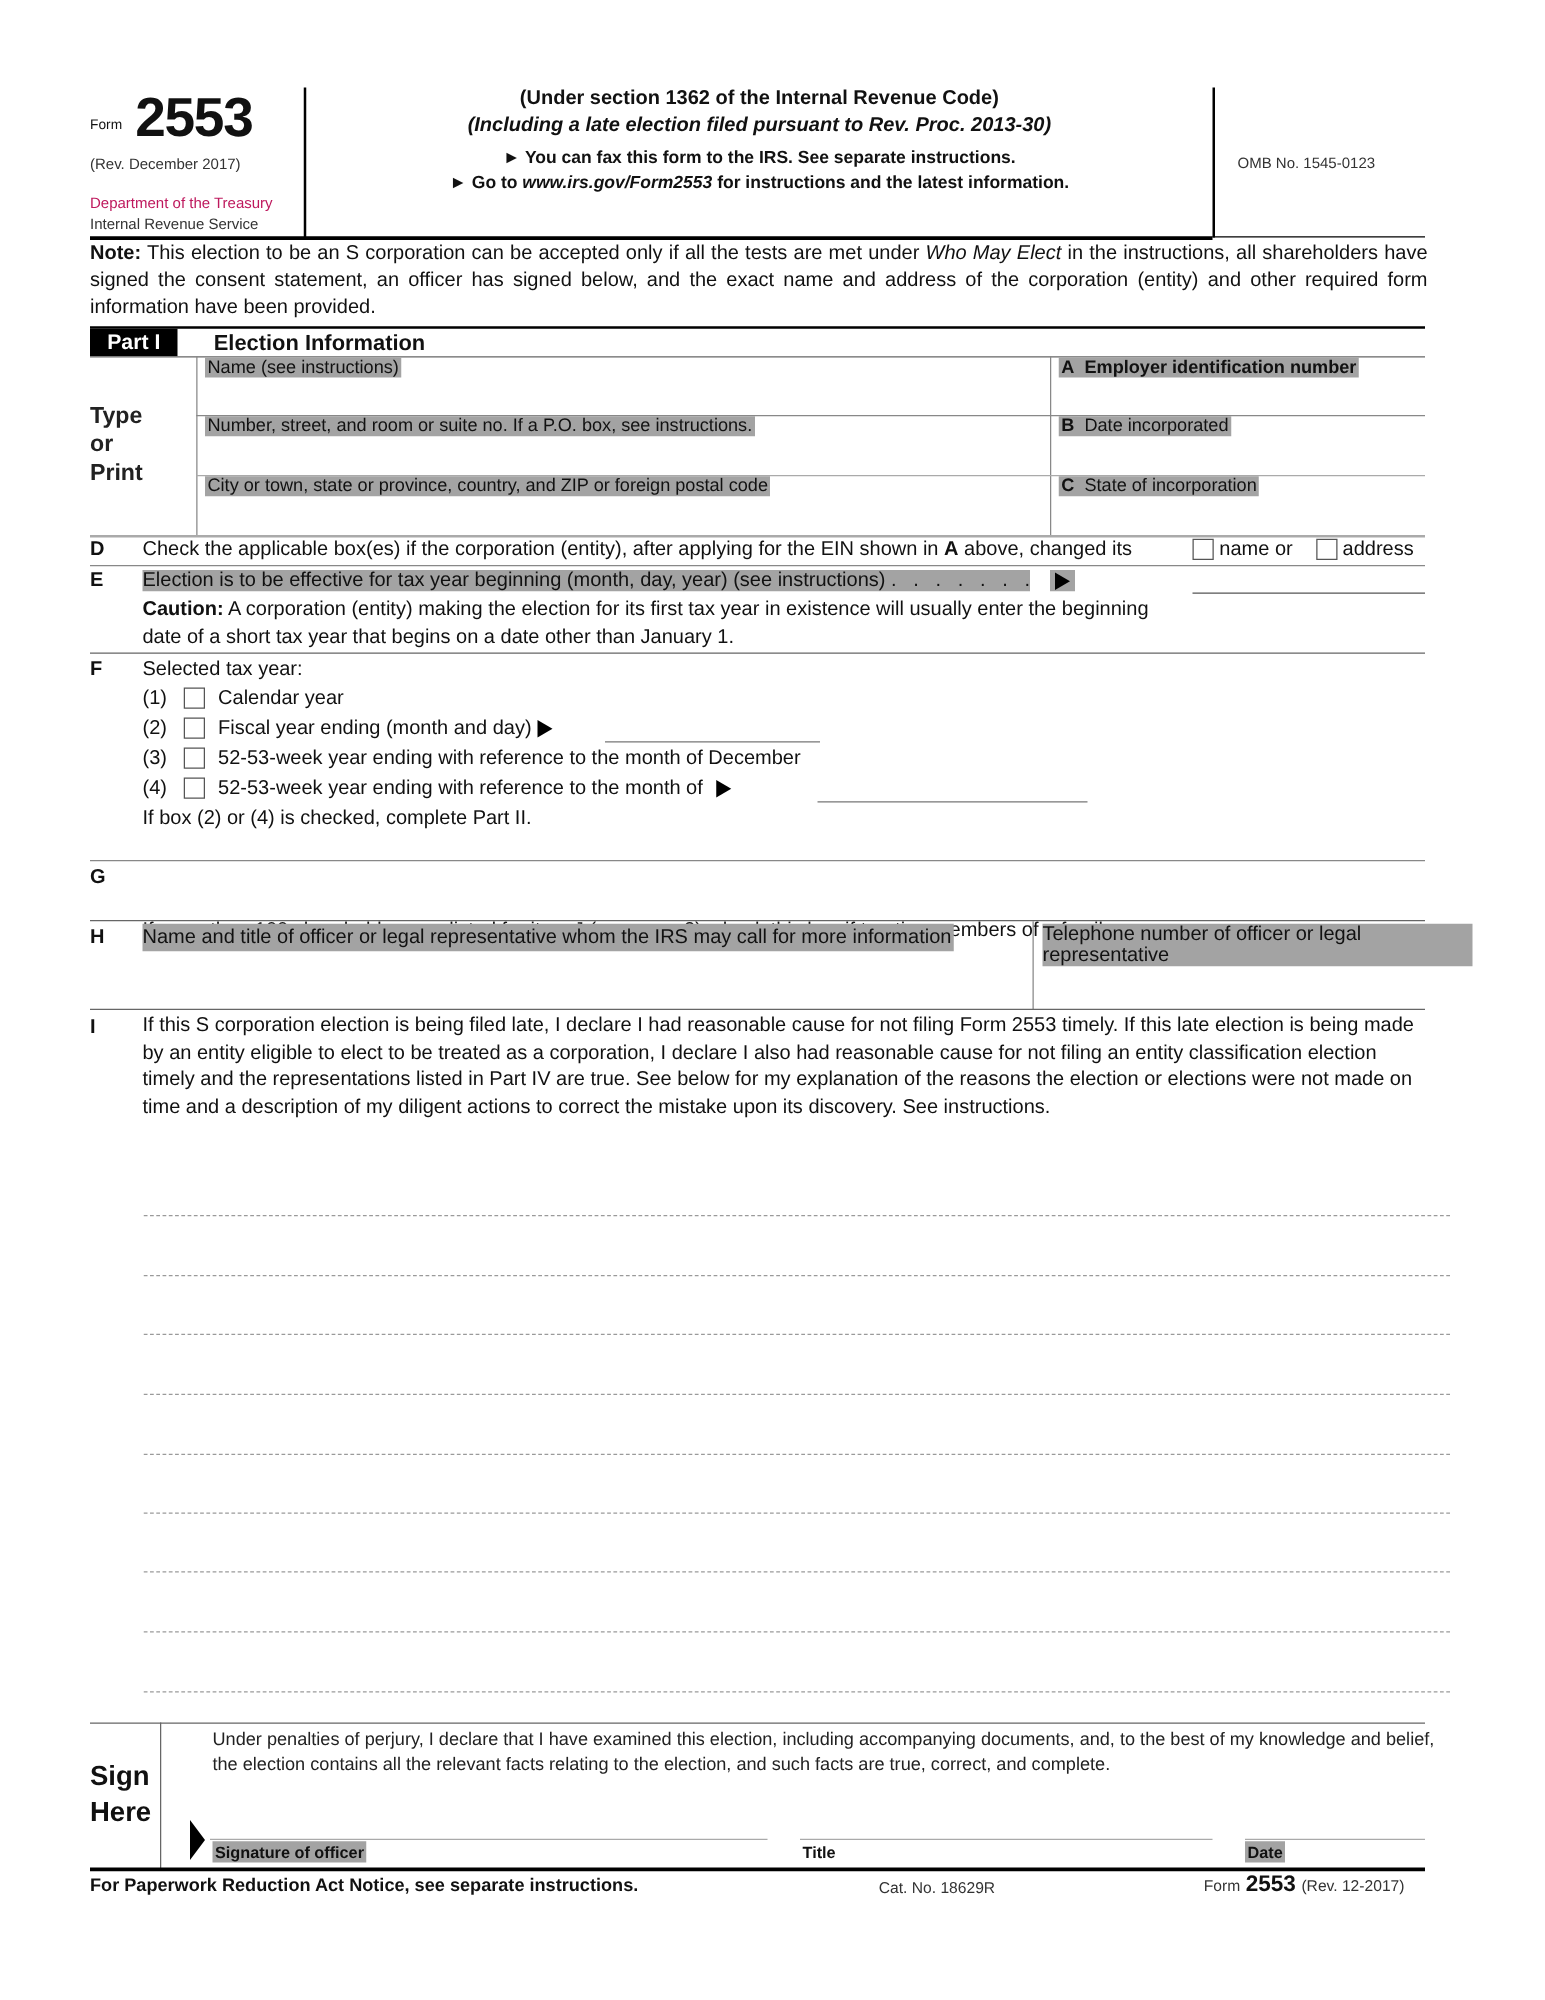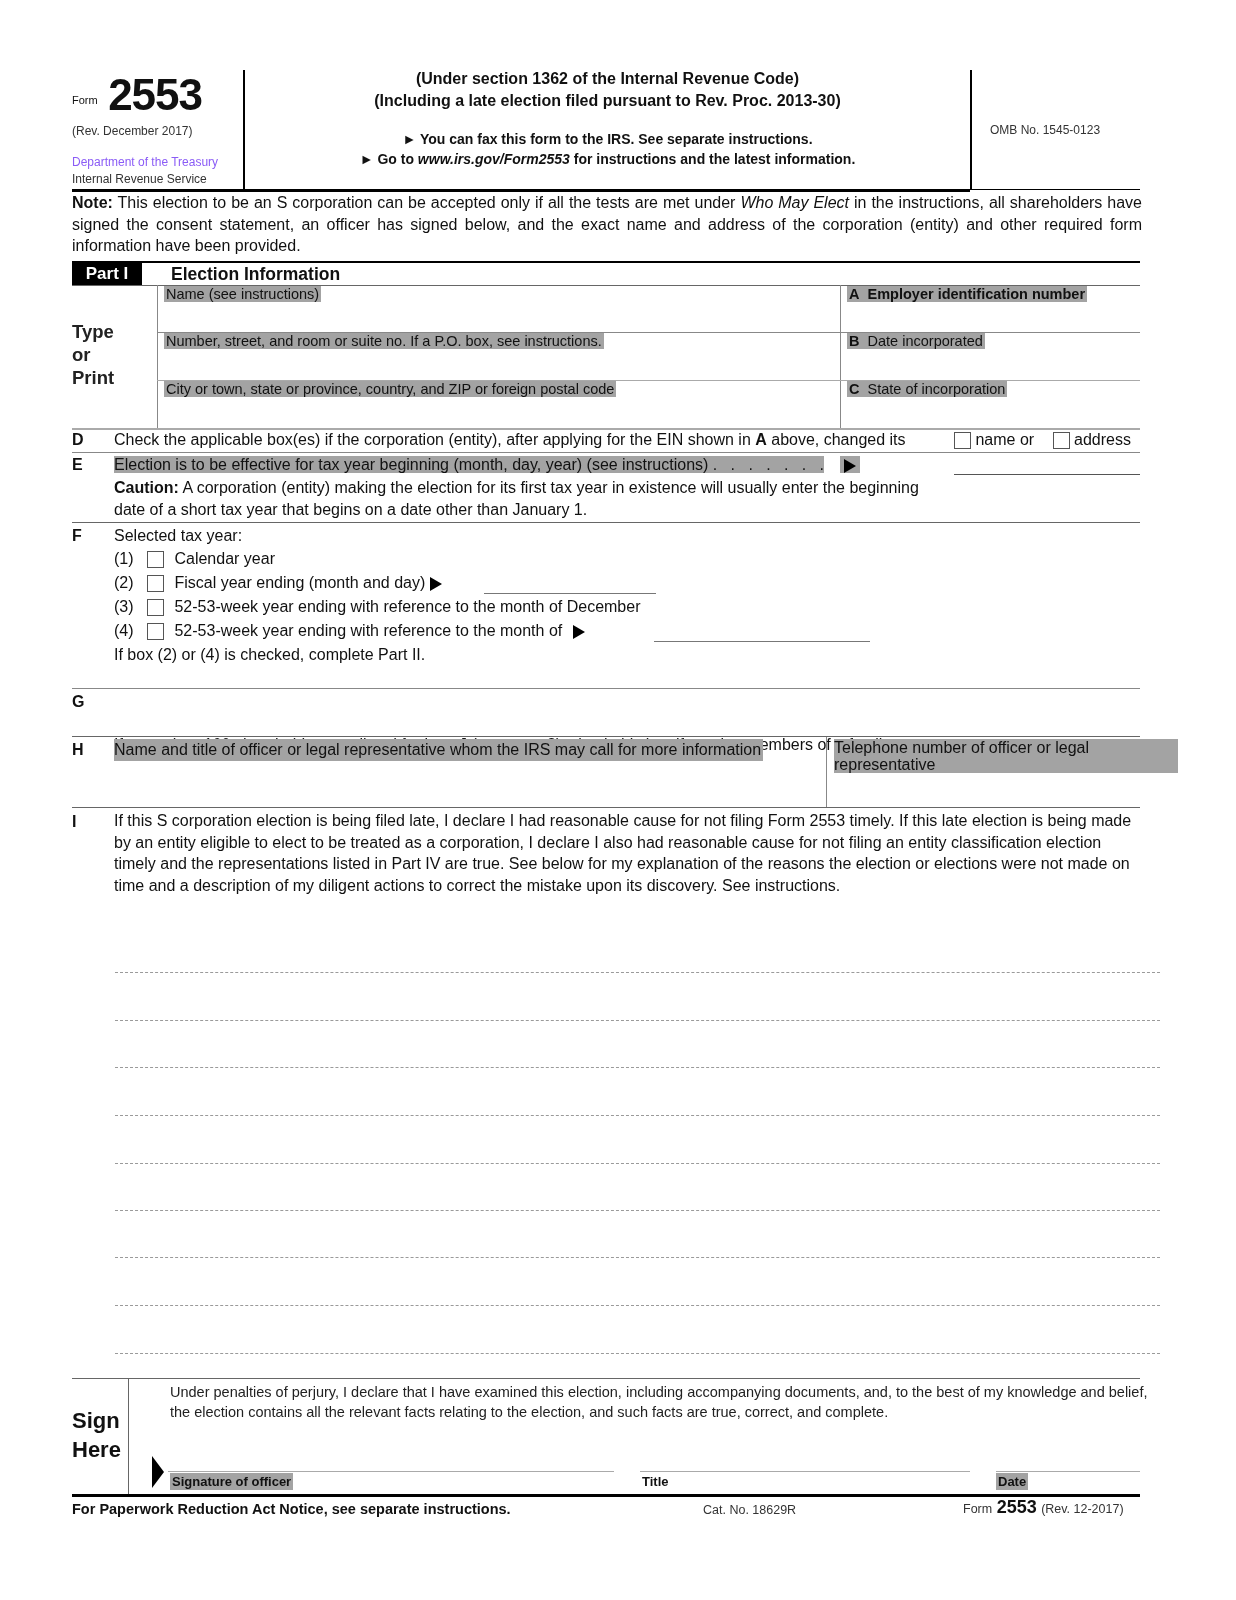--- a/index.html
+++ b/index.html
@@ -18,30 +18,30 @@
 </style>
 </head>
 <body>
 
 <div class="abs" style="left:0;top:0;width:1236px;height:200px;">
   <div class="abs" style="left:72px;top:70px;width:172px;">
     <span style="font-size:11px;position:relative;top:-6px;">Form</span>
     <span style="font-size:44px;font-weight:bold;letter-spacing:-1px;margin-left:6px;">2553</span>
   </div>
   <div class="abs small" style="left:72px;top:124px;font-size:12px;color:#333;">(Rev. December 2017)</div>
-  <div class="abs" style="left:72px;top:155px;font-size:12px;color:#8b5cf6;">Department of the Treasury</div>
+  <div class="abs" style="left:72px;top:155px;font-size:12px;color:#be185d;">Department of the Treasury</div>
   <div class="abs" style="left:72px;top:172px;font-size:12px;color:#333;">Internal Revenue Service</div>
 
   <div class="abs" style="left:243px;top:70px;width:2px;height:120px;background:#000;"></div>
   <div class="abs" style="left:970px;top:70px;width:2px;height:120px;background:#000;"></div>
 
   <div class="abs" style="left:245px;top:68px;width:725px;text-align:center;">
     <div style="font-size:16px;font-weight:bold;line-height:21px;">(Under section 1362 of the Internal Revenue Code)</div>
-    <div style="font-size:16px;font-weight:bold;line-height:23px;">(Including a late election filed pursuant to Rev. Proc. 2013-30)</div>
-    <div style="font-size:14px;font-weight:bold;line-height:20px;margin-top:17px;">
+    <div style="font-size:16px;font-weight:bold;line-height:23px;font-style:italic;">(Including a late election filed pursuant to Rev. Proc. 2013-30)</div>
+    <div style="font-size:14px;font-weight:bold;line-height:20px;margin-top:3px;">
       <span>►</span>
       <span>You can fax this form to the IRS. See separate instructions.</span>
     </div>
     <div style="font-size:14px;font-weight:bold;line-height:20px;">
       <span>►</span>
       <span>Go to </span><i>www.irs.gov/Form2553</i><span> for instructions and the latest information.</span>
     </div>
   </div>
 
   <div class="abs" style="left:990px;top:123px;font-size:12px;color:#333;">OMB No. 1545-0123</div>

